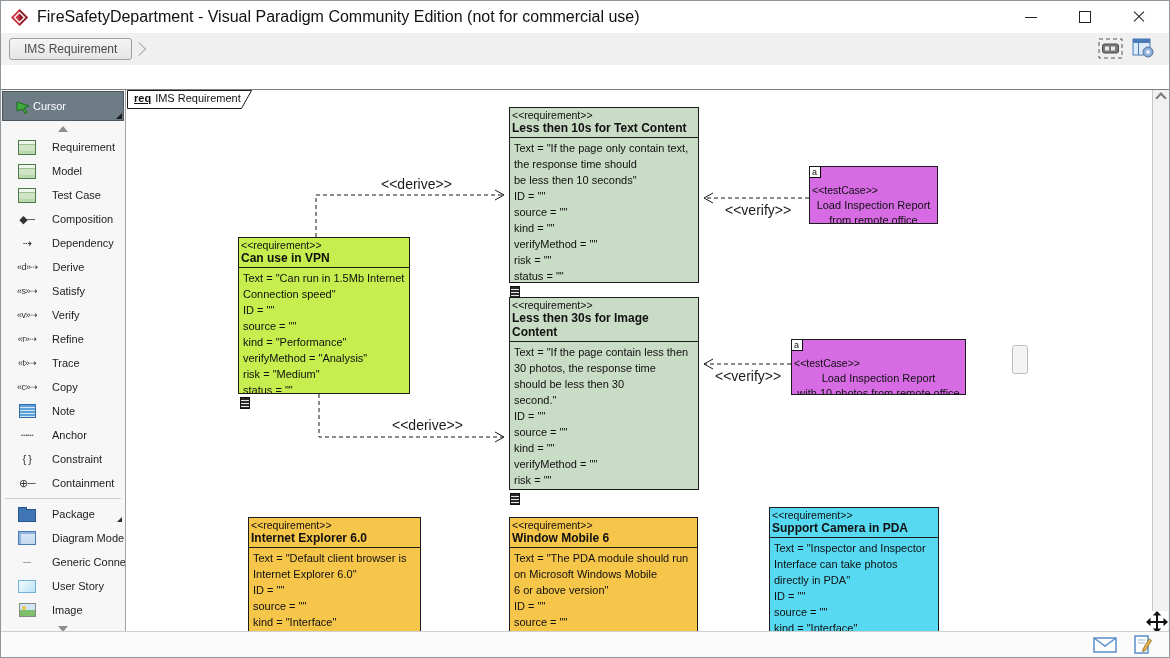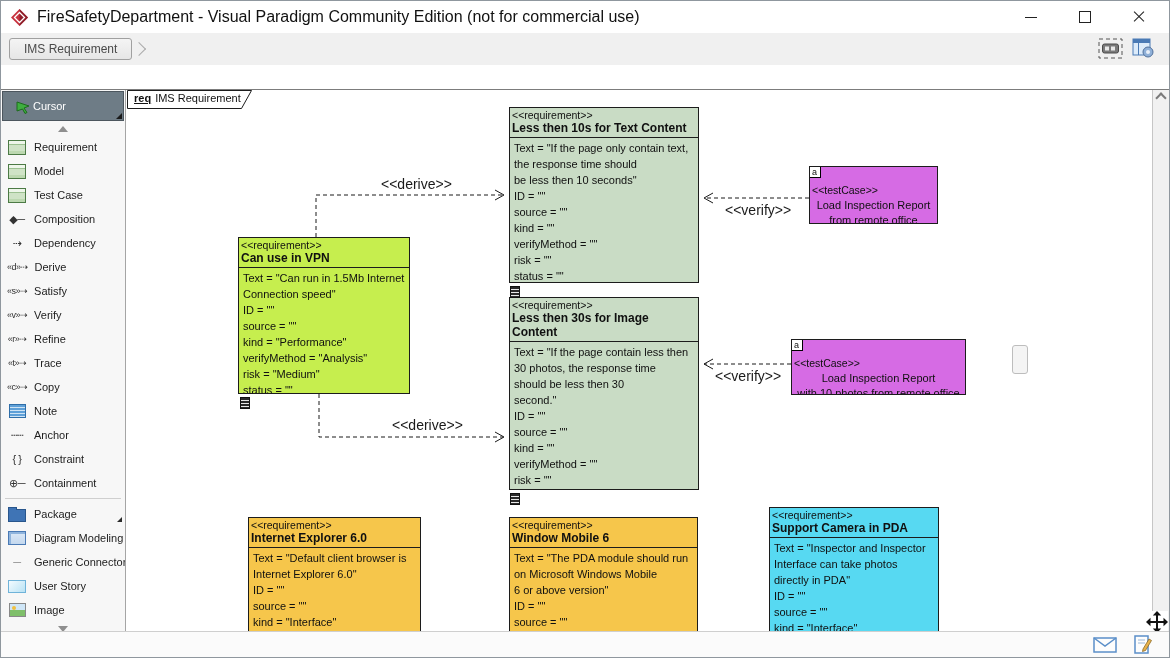--- a/index.html
+++ b/index.html
@@ -24,21 +24,21 @@
   
   .main{position:absolute;top:88px;left:0;right:0;bottom:26px;border-top:1px solid #7c7c7c;display:flex;}
   
   .sidebar{width:125px;background:#f7f7f7;border-right:1px solid #a5a5a5;font-size:11px;color:#1c1c1c;box-sizing:border-box;overflow:hidden;}
   .cursor-row{position:relative;height:30px;margin:1px;background:#6e7c86;border:1px solid #4c565e;color:#fff;display:flex;align-items:center;padding-left:10px;box-sizing:border-box;}
   .cursor-row .pal-label{color:#fff;}
   .cursor-tri{position:absolute;right:1px;bottom:1px;width:0;height:0;border-left:6px solid transparent;border-bottom:6px solid #1a1a1a;}
   .pal-scroll{height:13px;display:flex;align-items:center;justify-content:center;}
   .tri-up{width:0;height:0;border-left:5px solid transparent;border-right:5px solid transparent;border-bottom:6px solid #8f8f8f;}
   .tri-down{width:0;height:0;border-left:5px solid transparent;border-right:5px solid transparent;border-top:6px solid #8f8f8f;}
-  .pal-row{position:relative;height:24px;display:flex;align-items:center;padding-left:6px;gap:7px;}
+  .pal-row{position:relative;height:24px;display:flex;align-items:center;padding-left:16px;gap:15px;}
   .pal-ico{flex:0 0 20px;display:flex;align-items:center;justify-content:center;}
   .pal-label{white-space:nowrap;}
   .pal-glyph{font-size:9px;color:#333;letter-spacing:-0.5px;white-space:nowrap;}
   .pal-glyph.big{font-size:11px;}
   .pal-box{width:16px;height:13px;border:1px solid #4c7a45;background:linear-gradient(#eef6ea 0 3px,#9cc191 3px 4px,#cfe3c6 4px 100%);box-shadow:inset 0 -3px 0 #bcd8b0;}
   .pal-note{width:15px;height:12px;border:1px solid #2f6ea8;background:repeating-linear-gradient(#5ea0d8 0 2px,#cfe4f5 2px 3px);}
   .pal-folder{position:relative;width:16px;height:11px;background:#3f74b5;border:1px solid #29568c;margin-top:3px;}
   .pal-folder:before{content:"";position:absolute;top:-3px;left:-1px;width:7px;height:2px;background:#3f74b5;border:1px solid #29568c;border-bottom:none;}
   .pal-window{width:16px;height:12px;border:1px solid #4a7ab5;background:linear-gradient(#dce9f7,#c4d8ee);box-shadow:inset 2px 2px 0 #8fb4dd;}
   .pal-story{width:16px;height:11px;border:1px solid #6fb3d9;background:linear-gradient(135deg,#f3fbff,#b9e2f4);}

